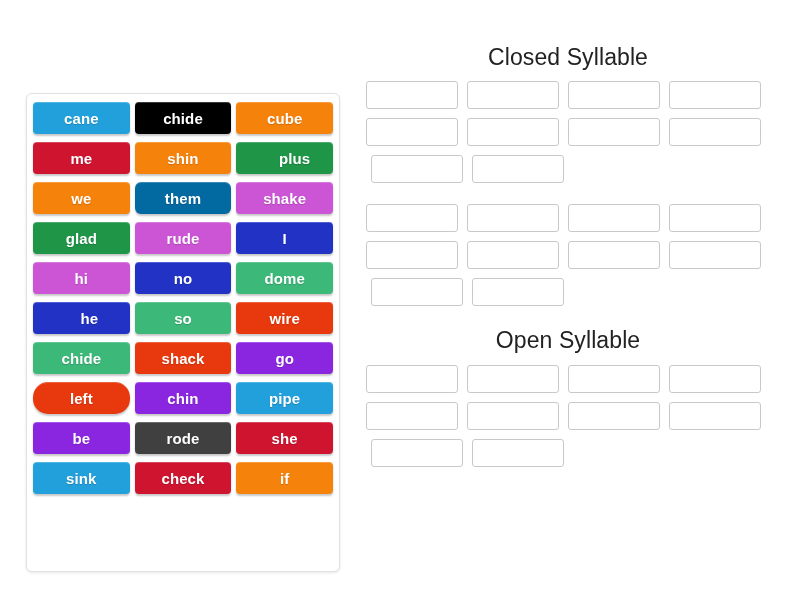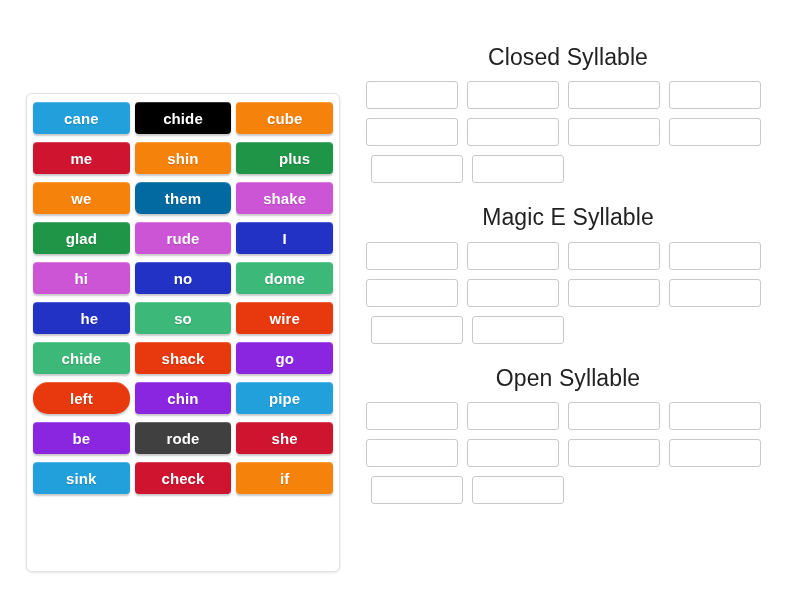--- a/index.html
+++ b/index.html
@@ -143,21 +143,20 @@
         <div class="drop-slot"></div>
         <div class="drop-slot"></div>
         <div class="drop-slot"></div>
       </div>
       <div class="slot-row centered">
         <div class="drop-slot"></div>
         <div class="drop-slot"></div>
       </div>
     </div>
     <div class="category">
-      <div class="category-title">Magic E Syllable</div>
       <div class="slot-row">
         <div class="drop-slot"></div>
         <div class="drop-slot"></div>
         <div class="drop-slot"></div>
         <div class="drop-slot"></div>
       </div>
       <div class="slot-row">
         <div class="drop-slot"></div>
         <div class="drop-slot"></div>
         <div class="drop-slot"></div>

